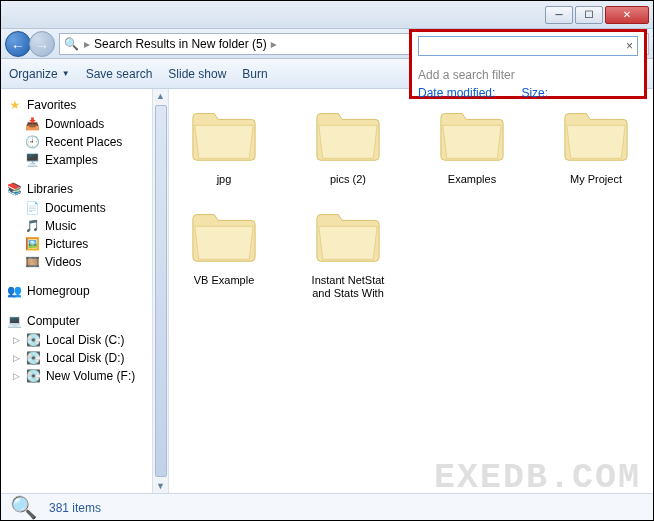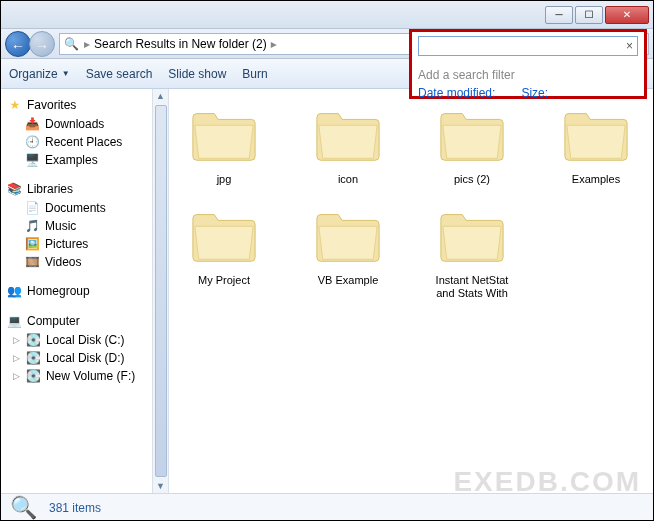--- a/index.html
+++ b/index.html
@@ -37,21 +37,21 @@
   .ico { width: 16px; height: 16px; display: inline-flex; align-items: center; justify-content: center; font-size: 12px; }
   .content { flex: 1; padding: 10px 4px 4px 10px; overflow: hidden; display: flex; flex-wrap: wrap; align-content: flex-start; gap: 14px 34px; }
   .thumb-item { width: 90px; text-align: center; cursor: pointer; }
   .thumb-icon { width: 70px; height: 70px; margin: 0 auto 4px; display: flex; align-items: center; justify-content: center; }
   .folder-svg { width: 72px; height: 58px; }
   .file-doc { width: 54px; height: 66px; background: #fff; border: 1px solid #c8c8c8; box-shadow: 0 1px 2px rgba(0,0,0,0.1); position: relative; }
   .file-doc::before { content:""; position:absolute; top:0; right:0; width:14px; height:14px; background: linear-gradient(135deg,#fff 50%,#d8d8d8 50%); }
   .file-img { width: 54px; height: 66px; background: #fff; border: 1px solid #c8c8c8; box-shadow: 0 1px 2px rgba(0,0,0,0.1); position: relative; display:flex; align-items:center; justify-content:center;}
   .thumb-label { font-size: 11px; line-height: 1.2; color: #000; word-wrap: break-word; }
   .statusbar { height: 28px; border-top: 1px solid #d0dae6; background: #f4f7fb; display: flex; align-items: center; padding: 0 10px; gap: 12px; color: #2a5a9c; }
-  .watermark { position: absolute; right: 12px; bottom: 22px; font-size: 28px; font-weight: bold; color: rgba(128,128,128,0.25); letter-spacing: 2px; font-family: Liberation Sans, sans-serif; }
+  .watermark { position: absolute; right: 12px; bottom: 22px; font-size: 35px; font-weight: bold; color: rgba(128,128,128,0.25); letter-spacing: 2px; font-family: Liberation Mono, monospace; }
   .star { color: #f5c542; }
 </style>
 </head>
 <body>
 
 <div class="titlebar">
   <div class="winbtn">─</div>
   <div class="winbtn">☐</div>
   <div class="winbtn close">✕</div>
 </div>
@@ -61,21 +61,21 @@
     <div class="navcircle">
         <span>←</span>
       </div>
     <div class="navcircle fwd">
         <span>→</span>
       </div>
   </div>
   <div class="address">
     <span class="ico">🔍</span>
     <span class="sep">▸</span>
-    <span>Search Results in New folder (2)</span>
+    <span>Search Results in New folder (5)</span>
     <span class="sep">▸</span>
     <span style="flex:1"></span>
     <span style="color:#555;font-size:10px">▾</span>
   </div>
   <div class="refresh">
       <span>↻</span>
     </div>
 </div>
 
 <div class="searchbox-wrap">
@@ -204,29 +204,20 @@
         </div>
     <div class="thumb-label">jpg</div>
       </div>
       <div class="thumb-item">
         <div class="thumb-icon">
           <svg class="folder-svg" viewBox="0 0 72 58">
             <path d="M4 14 L4 52 Q4 56 8 56 L64 56 Q68 56 68 52 L68 18 Q68 14 64 14 L30 14 L26 8 L8 8 Q4 8 4 12 Z" fill="#f3e2a9" stroke="#d8c06a"></path>
             <path d="M6 20 L66 20 L62 54 L10 54 Z" fill="#f9edc3" stroke="#e5d28a"></path>
           </svg>
         </div>
-    <div class="thumb-label">icon</div>
-      </div>
-      <div class="thumb-item">
-        <div class="thumb-icon">
-          <svg class="folder-svg" viewBox="0 0 72 58">
-            <path d="M4 14 L4 52 Q4 56 8 56 L64 56 Q68 56 68 52 L68 18 Q68 14 64 14 L30 14 L26 8 L8 8 Q4 8 4 12 Z" fill="#f3e2a9" stroke="#d8c06a"></path>
-            <path d="M6 20 L66 20 L62 54 L10 54 Z" fill="#f9edc3" stroke="#e5d28a"></path>
-          </svg>
-        </div>
     <div class="thumb-label">pics (2)</div>
       </div>
       <div class="thumb-item">
         <div class="thumb-icon">
           <svg class="folder-svg" viewBox="0 0 72 58">
             <path d="M4 14 L4 52 Q4 56 8 56 L64 56 Q68 56 68 52 L68 18 Q68 14 64 14 L30 14 L26 8 L8 8 Q4 8 4 12 Z" fill="#f3e2a9" stroke="#d8c06a"></path>
             <path d="M6 20 L66 20 L62 54 L10 54 Z" fill="#f9edc3" stroke="#e5d28a"></path>
           </svg>
         </div>
     <div class="thumb-label">Examples</div>

